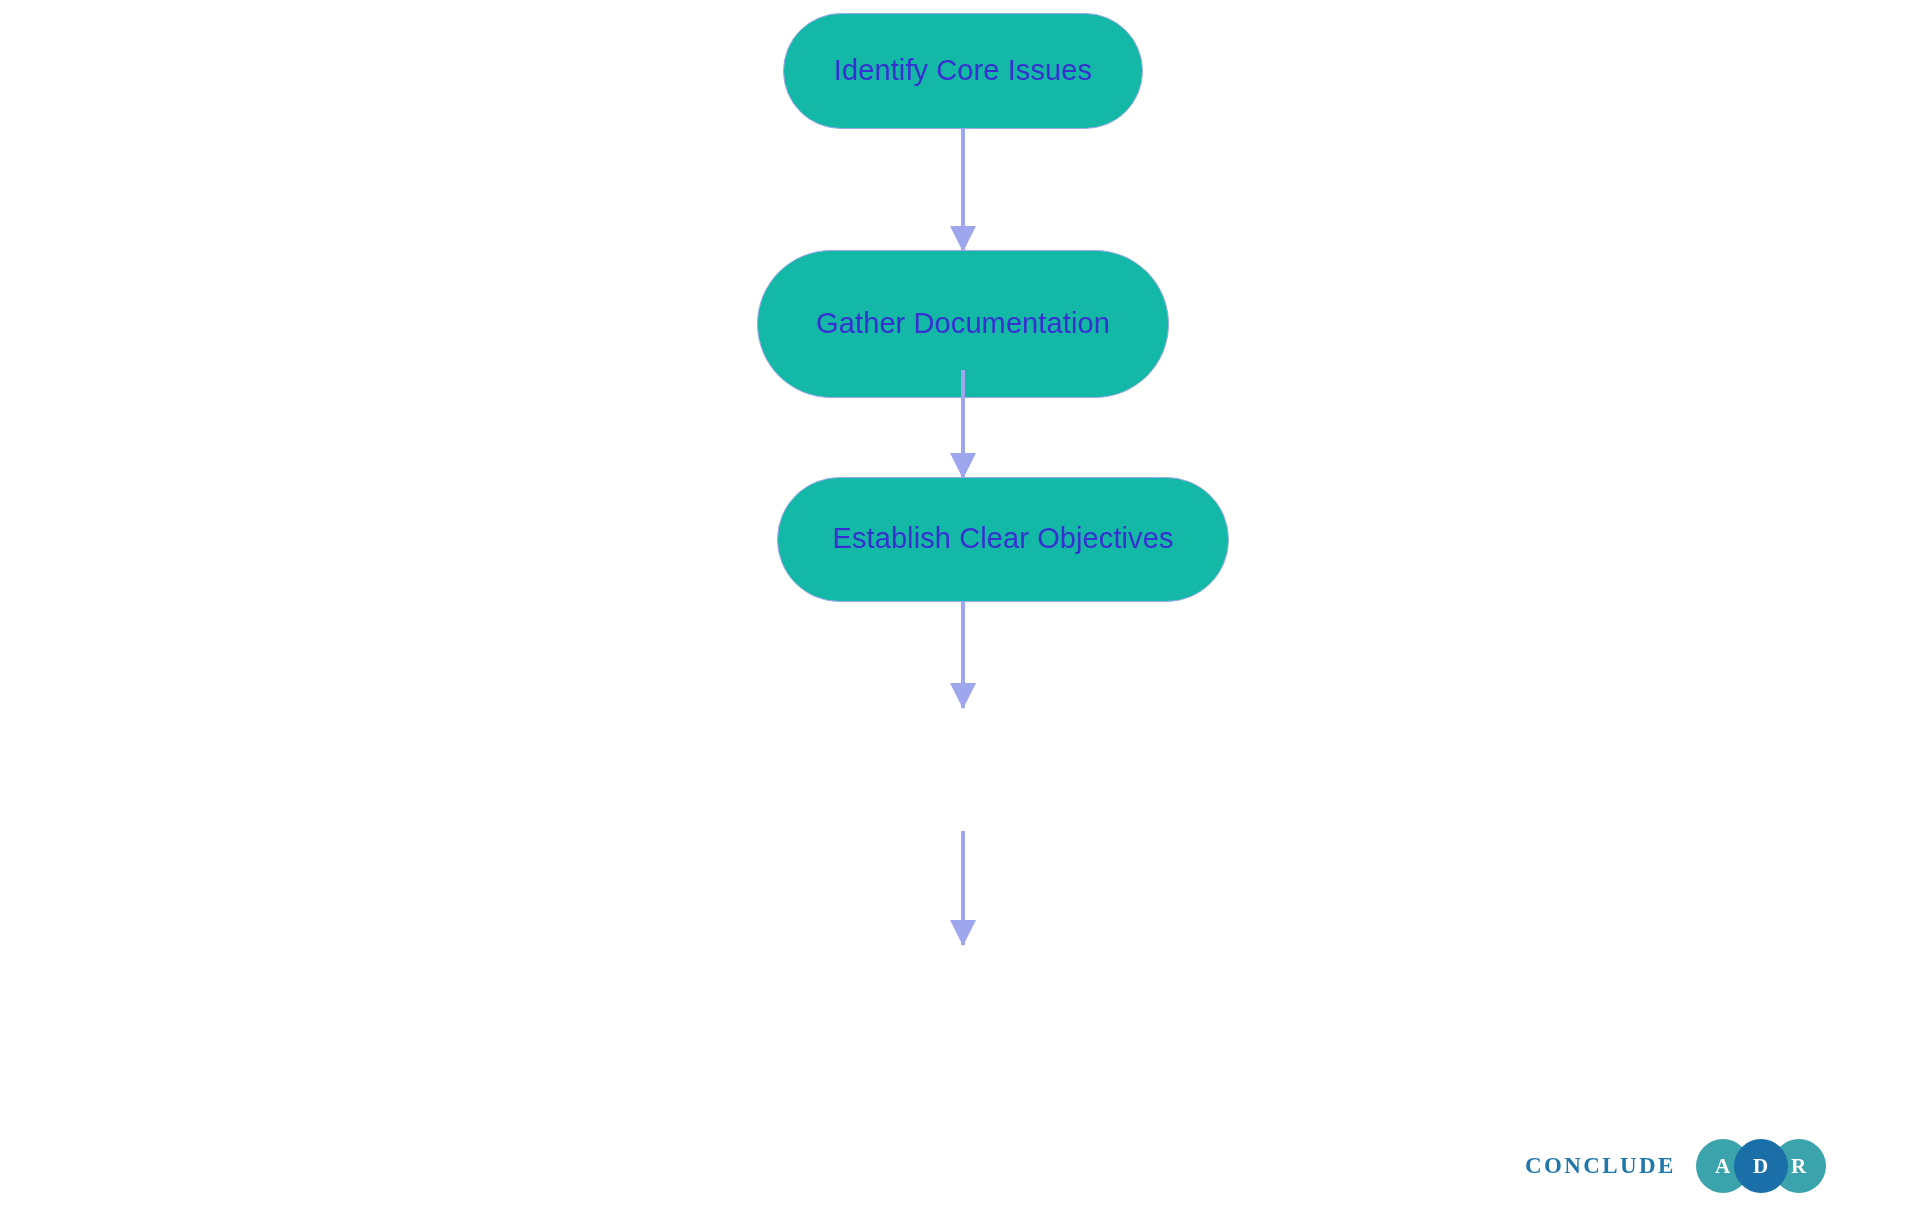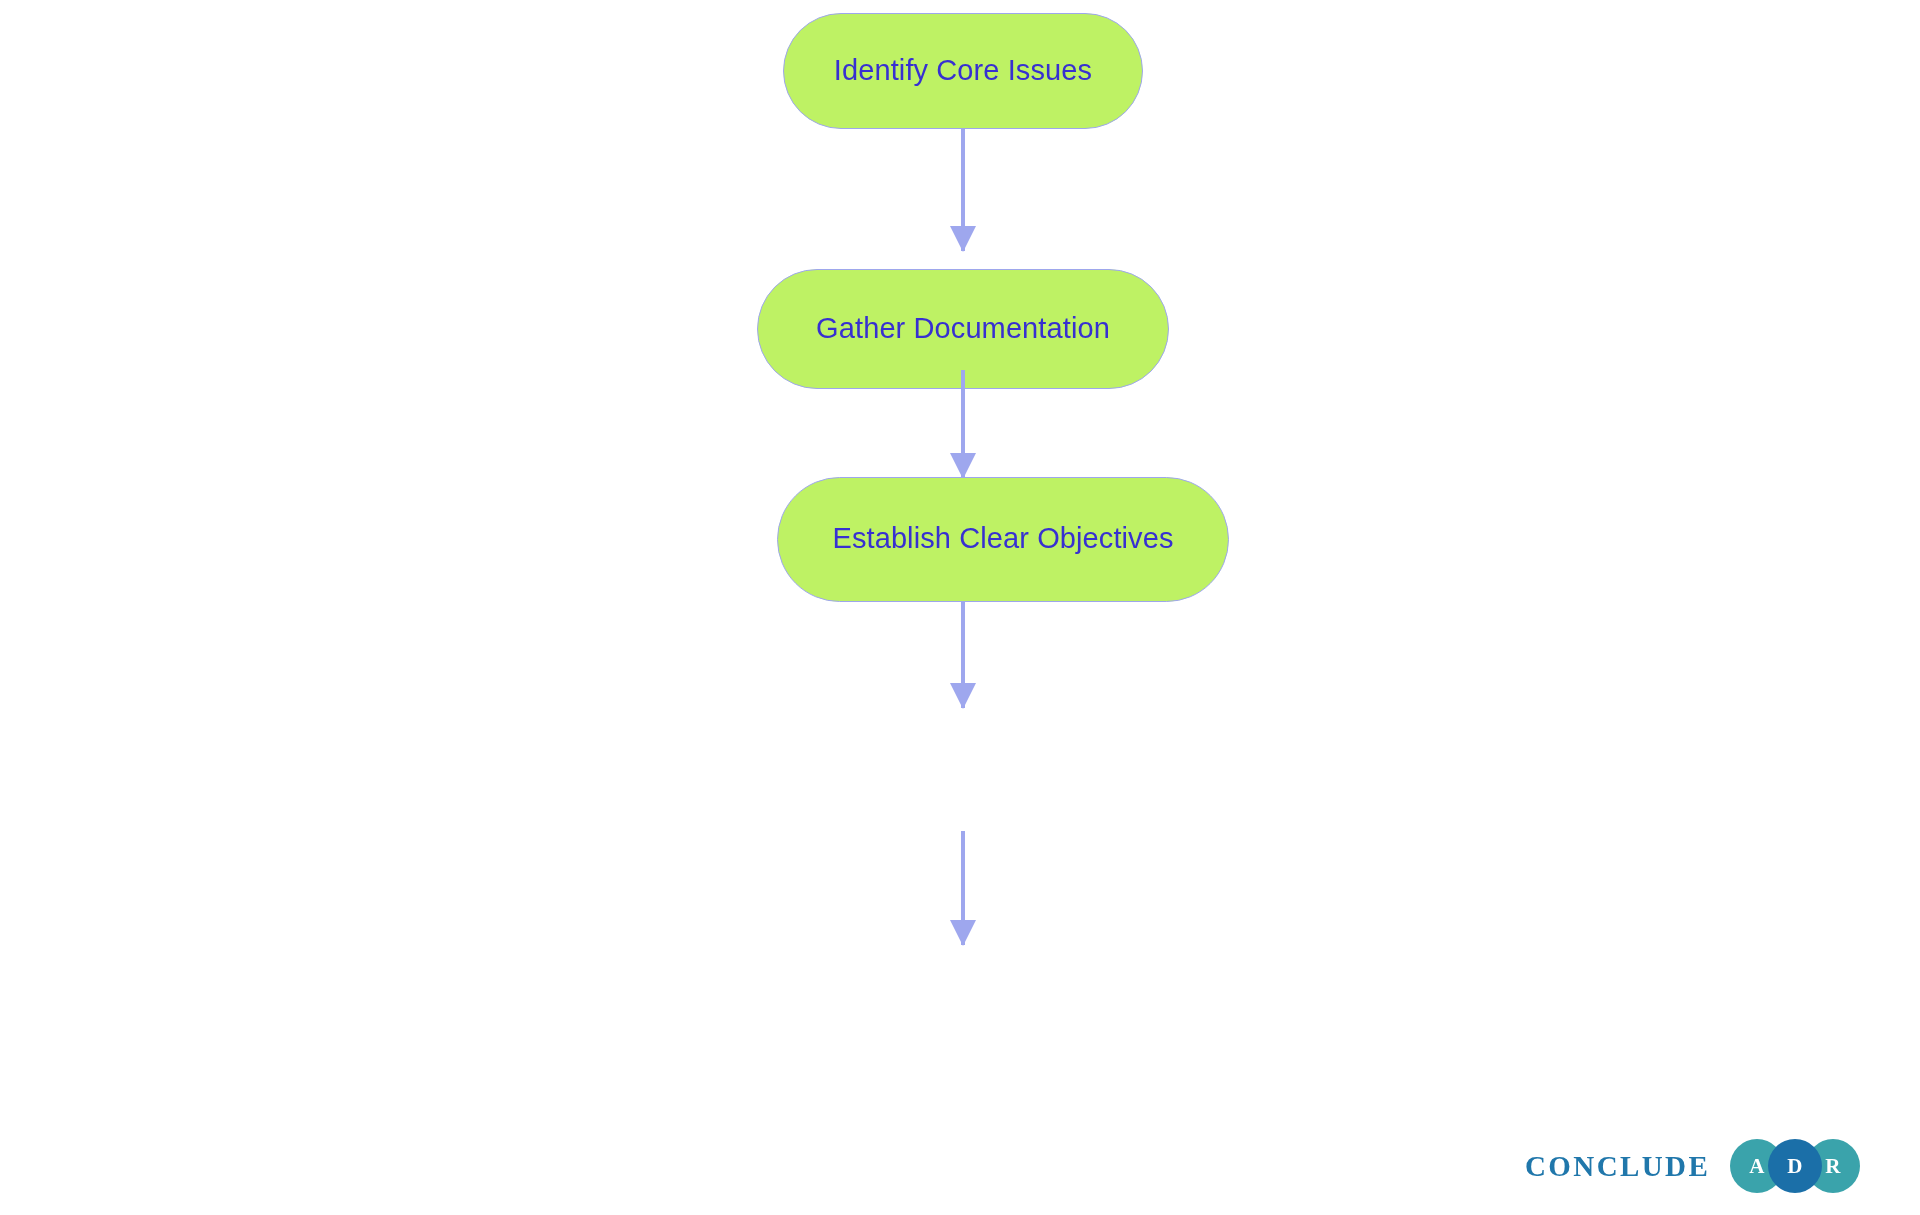--- a/index.html
+++ b/index.html
@@ -25,40 +25,40 @@
     width: 1920px;
     height: 1100px;
   }
 
   .flow-node {
     position: absolute;
     box-sizing: border-box;
     display: flex;
     align-items: center;
     justify-content: center;
-    background: #bef264;
+    background: #14b8a6;
     border: 1.6px solid #9ea7ec;
     border-radius: 9999px;
     color: #3730d1;
     font-family: "Liberation Sans", sans-serif;
     font-size: 29px;
     font-weight: 400;
     letter-spacing: 0.1px;
     white-space: nowrap;
     line-height: 1;
   }
 
   .flow-node .node-label {
     display: block;
     padding-bottom: 2px;
   }
 
   
   #node-0 { left: 783px;  top: 13px;   width: 360px; height: 116px; }
-  #node-1 { left: 757px;  top: 250px;  width: 412px; height: 120px; margin-top: 19px; }
+  #node-1 { left: 757px;  top: 250px;  width: 412px; height: 148px; }
   #node-2 { left: 777px;  top: 477px;  width: 452px; height: 125px; justify-content: center; }
   #node-3 { left: 708px;  top: 707px;  width: 510px; height: 124px; }
   #node-4 { left: 760px;  top: 944px;  width: 400px; height: 118px; }
 
   
   .flow-connector {
     position: absolute;
     left: 961px;
     width: 4px;
     background: #9ea7ee;
@@ -82,21 +82,21 @@
   #brand-logo {
     position: absolute;
     left: 1525px;
     top: 1138px;
     display: flex;
     align-items: center;
     height: 56px;
   }
   #brand-wordmark {
     font-family: "Liberation Serif", serif;
-    font-size: 29px;
+    font-size: 23px;
     font-weight: 700;
     letter-spacing: 2.4px;
     color: #2077ab;
     white-space: nowrap;
     margin-right: 20px;
   }
   #brand-circles {
     display: flex;
     align-items: center;
   }

